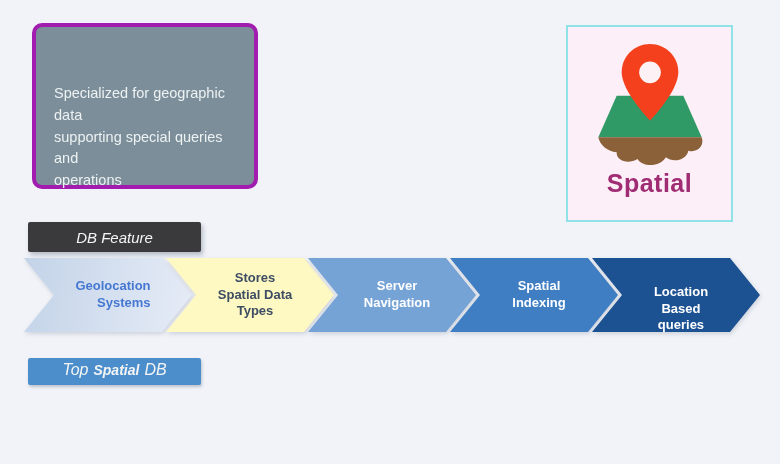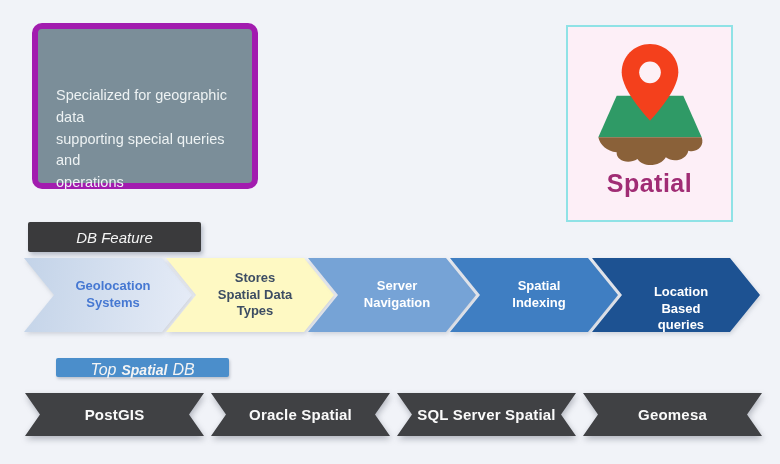--- a/index.html
+++ b/index.html
@@ -6,21 +6,21 @@
   html,body { background:#e8ebf2; }
   body { font-family:"Liberation Sans", sans-serif; }
   #stage {
     position:relative; width:780px; height:464px;
     background:#f1f3f8; overflow:hidden;
   }
 
   
   .intro-card {
     position:absolute; left:32px; top:23px; width:226px; height:166px;
-    background:#7b8e99; border:6px solid #a21caf; border-radius:10px;
+    background:#7b8e99; border:4px solid #a21caf; border-radius:10px;
     color:#edf2f3; font-size:14.5px; line-height:1.5;
     padding:56px 16px 0 18px; white-space:pre-line;
   }
 
   
   .title-circle-outer {
     position:absolute; left:285px; top:6px; width:220px; height:198px;
     border:5px solid #16918e; background:#ffffff; border-radius:50%;
     padding:7px;
   }
@@ -49,24 +49,24 @@
     position:absolute; display:flex; align-items:center; justify-content:center;
     color:#f4f4f4;
     font-style:italic;
   }
   .chip-dark {
     left:28px; top:222px; width:173px; height:30px;
     background:#3a3a3c; border-radius:2px; font-size:15px;
     box-shadow:2px 3px 4px rgba(110,120,140,.45);
   }
   .chip-blue {
-    left:28px; top:358px; width:173px; height:19px;
+    left:28px; top:358px; width:173px; height:27px;
     background:#4b8ecb; border-radius:2px;
     box-shadow:1px 2px 3px rgba(110,120,140,.4);
-    gap:5px; align-items:baseline; padding-top:3px;margin-left:28px;
+    gap:5px; align-items:baseline; padding-top:3px;
   }
   .chip-blue .t-reg { font-size:16px; font-weight:400; }
   .chip-blue .t-bold { font-size:14px; font-weight:700; }
 
   
   .chev-row { position:absolute; left:24px; top:258px; height:74px; display:flex; }
   .chev-wrap { width:168px; height:74px; filter:drop-shadow(1px 2px 2px rgba(100,110,130,.25)); }
   .chev-wrap + .chev-wrap { margin-left:-26px; }
   .chev {
     width:100%; height:100%;
@@ -117,21 +117,21 @@
     <div class="spatial-caption">Spatial</div>
   </div>
 
   <div class="chip chip-dark">
     <span>DB Feature</span>
   </div>
 
   <div class="chev-row">
     <div class="chev-wrap">
       <div class="chev" style="background: linear-gradient(100deg, rgb(195, 211, 232), rgb(230, 236, 247));">
-        <span style="color: rgb(70, 120, 210);">Geolocation
+        <span style="color: rgb(70, 120, 210); text-align: right;">Geolocation
 Systems</span>
       </div>
     </div>
     <div class="chev-wrap">
       <div class="chev" style="background: #fef9c3;">
         <span style="color: rgb(61, 77, 99);">Stores
 Spatial Data
 Types</span>
       </div>
     </div>
@@ -155,36 +155,14 @@
       </div>
     </div>
   </div>
 
   <div class="chip chip-blue">
     <span class="t-reg">Top</span>
     <span class="t-bold">Spatial</span>
     <span class="t-reg">DB</span>
   </div>
 
-  <div class="banner-row">
-    <div class="banner-wrap">
-      <div class="banner">
-          <span>PostGIS</span>
-        </div>
-    </div>
-    <div class="banner-wrap">
-      <div class="banner">
-          <span>Oracle Spatial</span>
-        </div>
-    </div>
-    <div class="banner-wrap">
-      <div class="banner">
-          <span>SQL Server Spatial</span>
-        </div>
-    </div>
-    <div class="banner-wrap">
-      <div class="banner">
-          <span>Geomesa</span>
-        </div>
-    </div>
-  </div>
 
 </div>
 
 </body></html>

